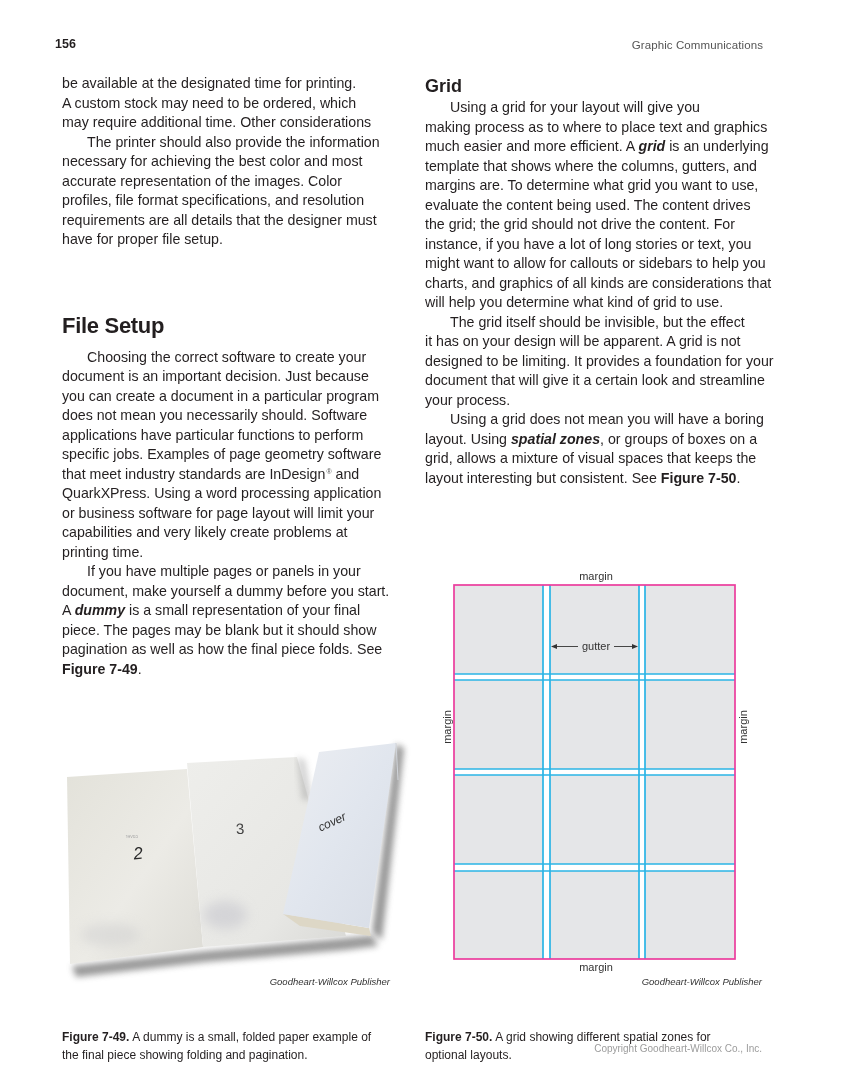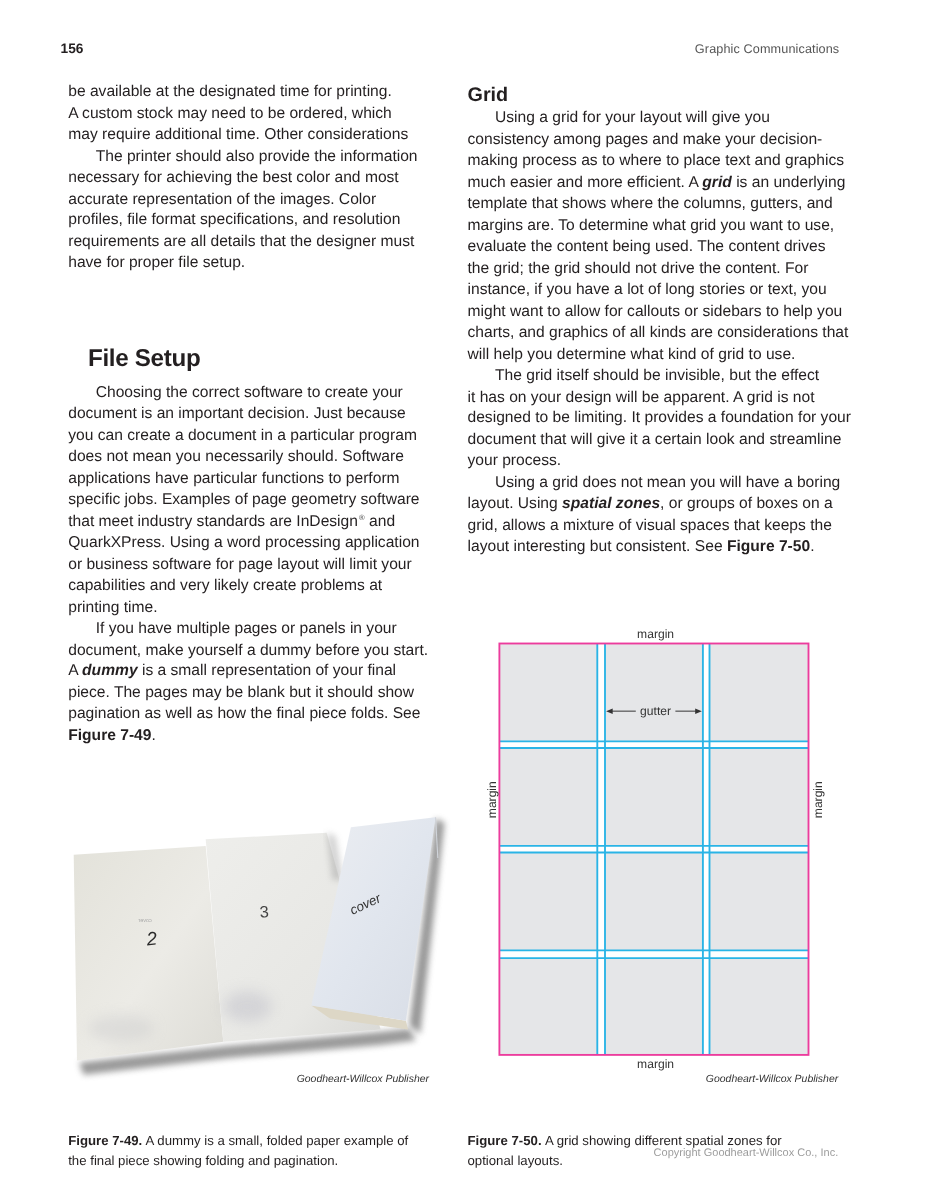--- a/index.html
+++ b/index.html
@@ -10,21 +10,21 @@
   }
   .abs { position: absolute; }
   .page-num { left: 55px; top: 36px; font: bold 12.5px/16px "Liberation Sans", sans-serif; color: #231f20; }
   .running-title { right: 86px; top: 37px; font: 11.5px/16px "Liberation Sans", sans-serif; color: #555555; letter-spacing: 0.1px; margin-left: 28px; }
   .col { position: absolute; font-size: 14.2px; line-height: 19.5px; color: #231f20; }
   .ln { white-space: nowrap; height: 19.5px; }
   .ind { padding-left: 25px; }
   .term { font-weight: bold; font-style: italic; }
   .ref { font-weight: bold; }
   sup.reg { font-size: 7px; vertical-align: 5px; line-height: 0; color: #555; margin-left: 1px; }
-  .h-large { left: 62px; top: 313px; font: bold 22px/26px "Liberation Sans", sans-serif; color: #231f20; letter-spacing: -0.3px; margin-left: 18px; }
+  .h-large { left: 62px; top: 313px; font: bold 22px/26px "Liberation Sans", sans-serif; color: #231f20; letter-spacing: -0.3px; }
   .h-small { left: 425px; top: 75px; font: bold 18px/22px "Liberation Sans", sans-serif; color: #231f20; }
   .credit { top: 976px; font: italic 9.5px/12px "Liberation Sans", sans-serif; color: #333333; white-space: nowrap; }
   .caption { top: 1028px; font-size: 12px; line-height: 18px; color: #231f20; white-space: nowrap; }
   .caption .cap-label { font-weight: bold; }
   .caption .cap-text { margin-left: 3px; }
   .copyright { right: 87px; top: 1043px; font: 10px/12px "Liberation Sans", sans-serif; color: #9c9c9c; white-space: nowrap; }
   svg text { font-family: "Liberation Sans", sans-serif; }
 </style>
 </head>
 <body>
@@ -72,21 +72,20 @@
     <div class="ln">pagination as well as how the final piece folds. See</div>
     <div class="ln"><span class="ref">Figure 7-49</span><span>.</span></div>
   </div>
 </div>
 
 <div class="abs h-small">Grid</div>
 
 <div class="col" style="left:425px; top:98px;">
   <div>
     <div class="ln ind">Using a grid for your layout will give you</div>
-    <div class="ln">consistency among pages and make your decision-</div>
     <div class="ln">making process as to where to place text and graphics</div>
     <div class="ln"><span>much easier and more efficient. A </span><span class="term">grid</span><span> is an underlying</span></div>
     <div class="ln">template that shows where the columns, gutters, and</div>
     <div class="ln">margins are. To determine what grid you want to use,</div>
     <div class="ln">evaluate the content being used. The content drives</div>
     <div class="ln">the grid; the grid should not drive the content. For</div>
     <div class="ln">instance, if you have a lot of long stories or text, you</div>
     <div class="ln">might want to allow for callouts or sidebars to help you</div>
     <div class="ln">charts, and graphics of all kinds are considerations that</div>
     <div class="ln">will help you determine what kind of grid to use.</div>

